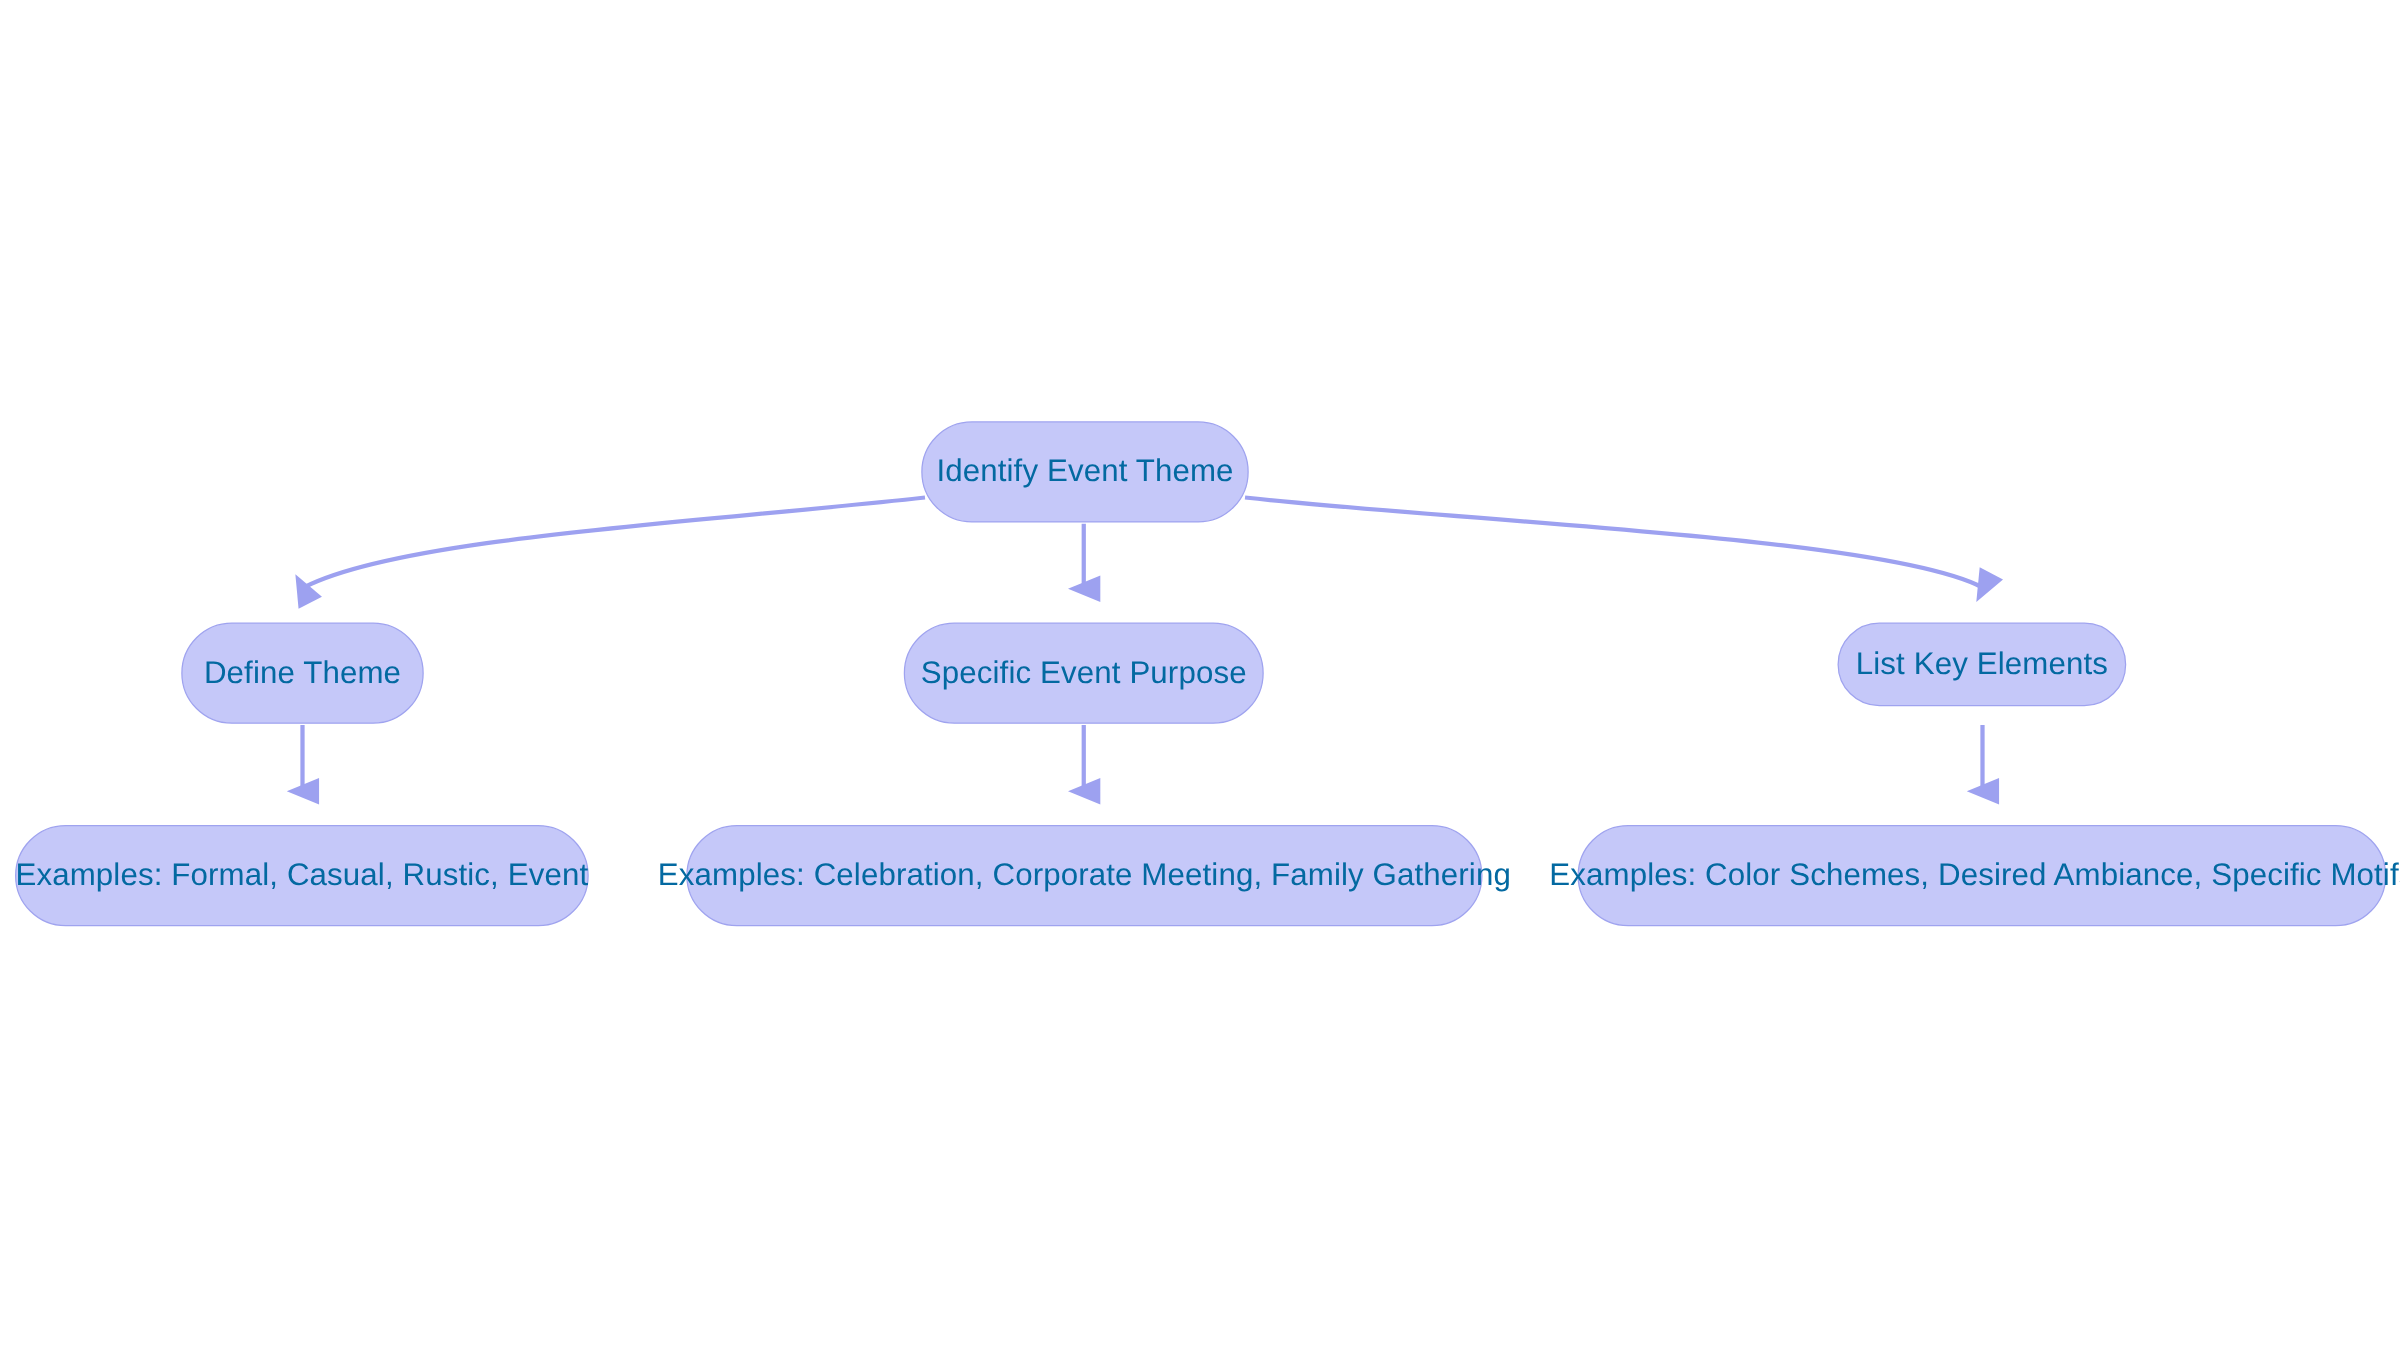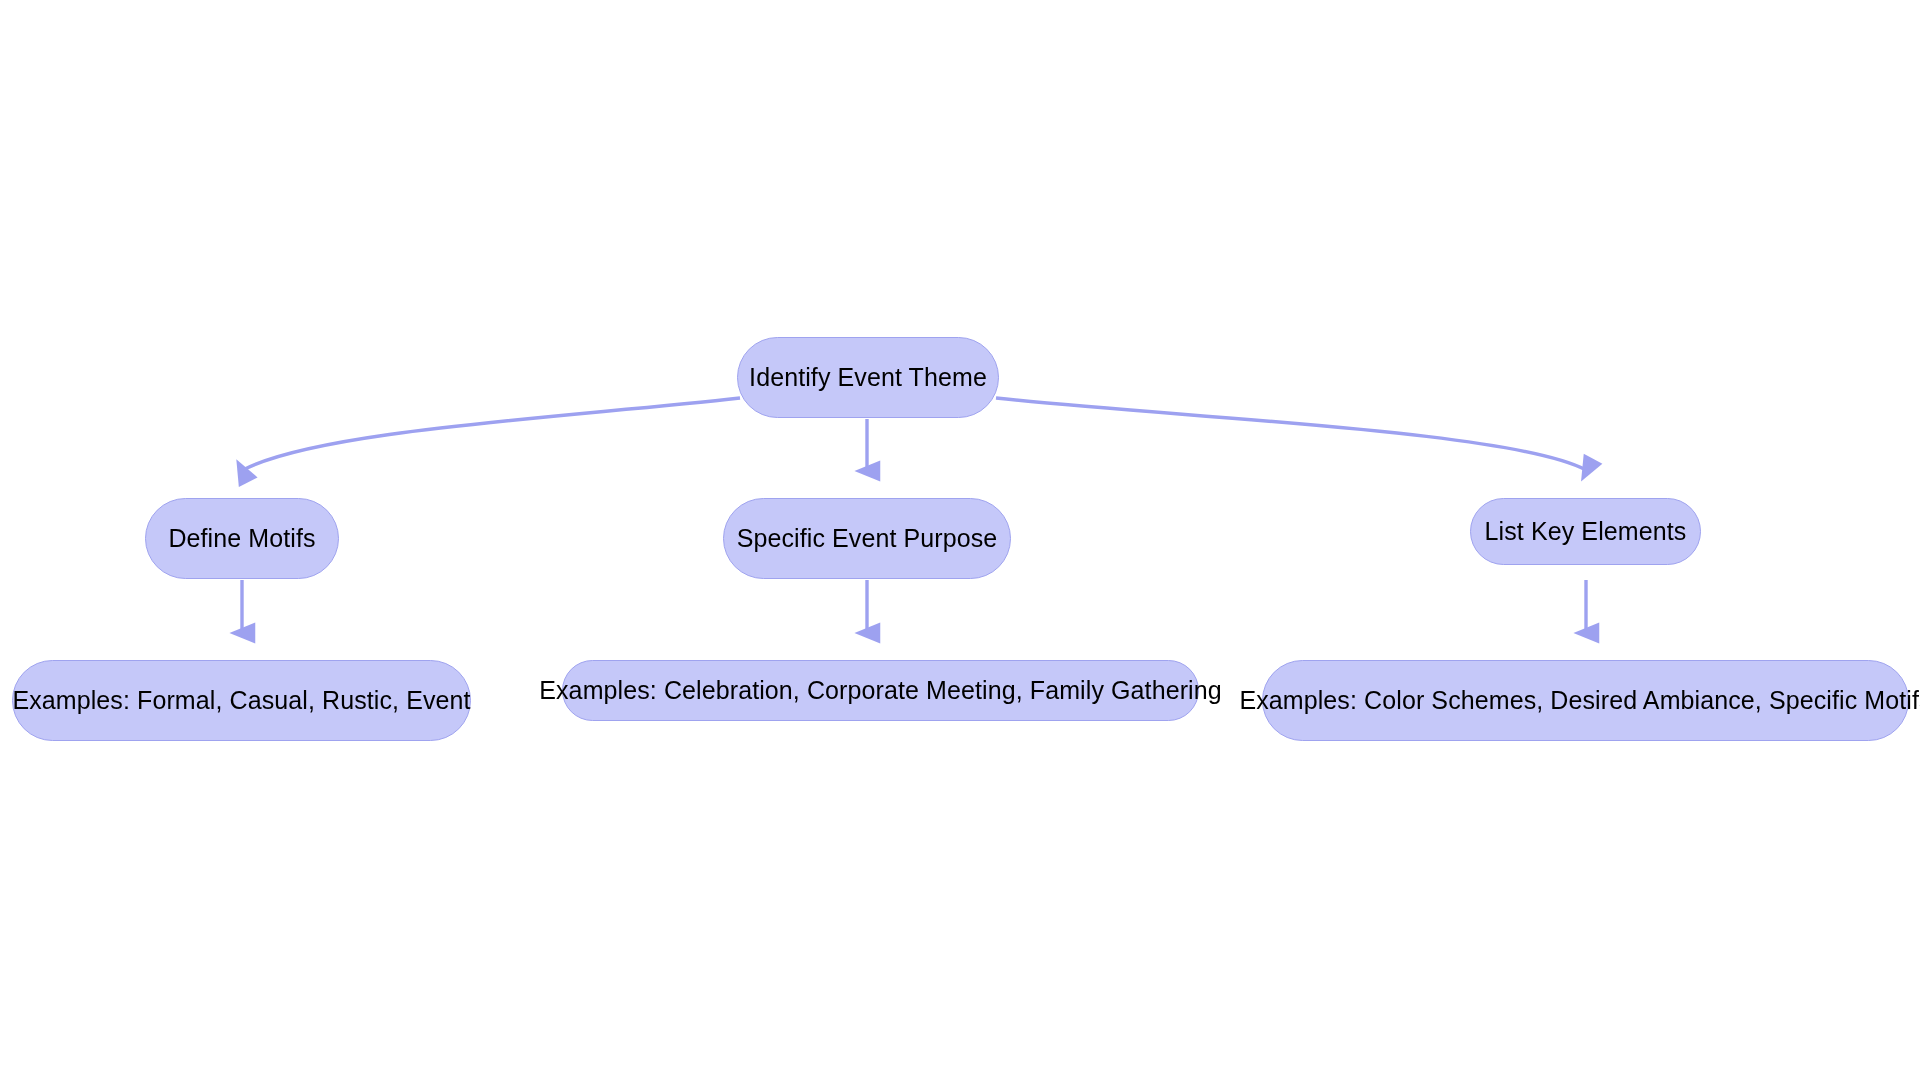--- a/index.html
+++ b/index.html
@@ -37,29 +37,29 @@
     background: #c5c8f9;
     border: 1.6px solid #9fa3ef;
     border-radius: 999px;
     color: #3333cc;
     white-space: nowrap;
   }
   .node-label {
     font-size: 25px;
     line-height: 1;
     letter-spacing: 0.1px;
-    color: #000000;
+    color: #0369a1;
     font-weight: 400;
   }
   .node-root    { left: 737px;  top: 337px; width: 262px; height: 81px; }
   .node-mid-1   { left: 145px;  top: 498px; width: 194px; height: 81px; }
   .node-mid-2   { left: 723px;  top: 498px; width: 288px; height: 81px; }
   .node-mid-3   { left: 1470px; top: 498px; width: 231px; height: 67px; justify-content: center; }
   .node-leaf-1  { left: 12px;   top: 660px; width: 459px; height: 81px; }
-  .node-leaf-2  { left: 562px;  top: 660px; width: 637px; height: 61px; }
+  .node-leaf-2  { left: 549px;  top: 660px; width: 637px; height: 81px; }
   .node-leaf-3  { left: 1262px; top: 660px; width: 647px; height: 81px; }
 </style>
 </head>
 <body>
 
 <div id="diagram-canvas">
 
   <svg id="edge-layer" viewBox="0 0 1920 1083" width="1920" height="1083" xmlns="http://www.w3.org/2000/svg">
     <defs>
       <marker id="arrowhead" markerWidth="10" markerHeight="9" refX="3.2" refY="4.5" orient="auto" markerUnits="strokeWidth">
@@ -78,21 +78,21 @@
     <path d="M 867 580 L 867 632" fill="none" stroke="#9da1f0" stroke-width="3.4" marker-end="url(#arrowhead)"></path>
 
     <path d="M 1586 580 L 1586 632" fill="none" stroke="#9da1f0" stroke-width="3.4" marker-end="url(#arrowhead)"></path>
   </svg>
 
   <div class="node node-root">
     <span class="node-label">Identify Event Theme</span>
   </div>
 
   <div class="node node-mid-1">
-    <span class="node-label">Define Motifs</span>
+    <span class="node-label">Define Theme</span>
   </div>
 
   <div class="node node-mid-2">
     <span class="node-label">Specific Event Purpose</span>
   </div>
 
   <div class="node node-mid-3">
     <span class="node-label">List Key Elements</span>
   </div>
 

